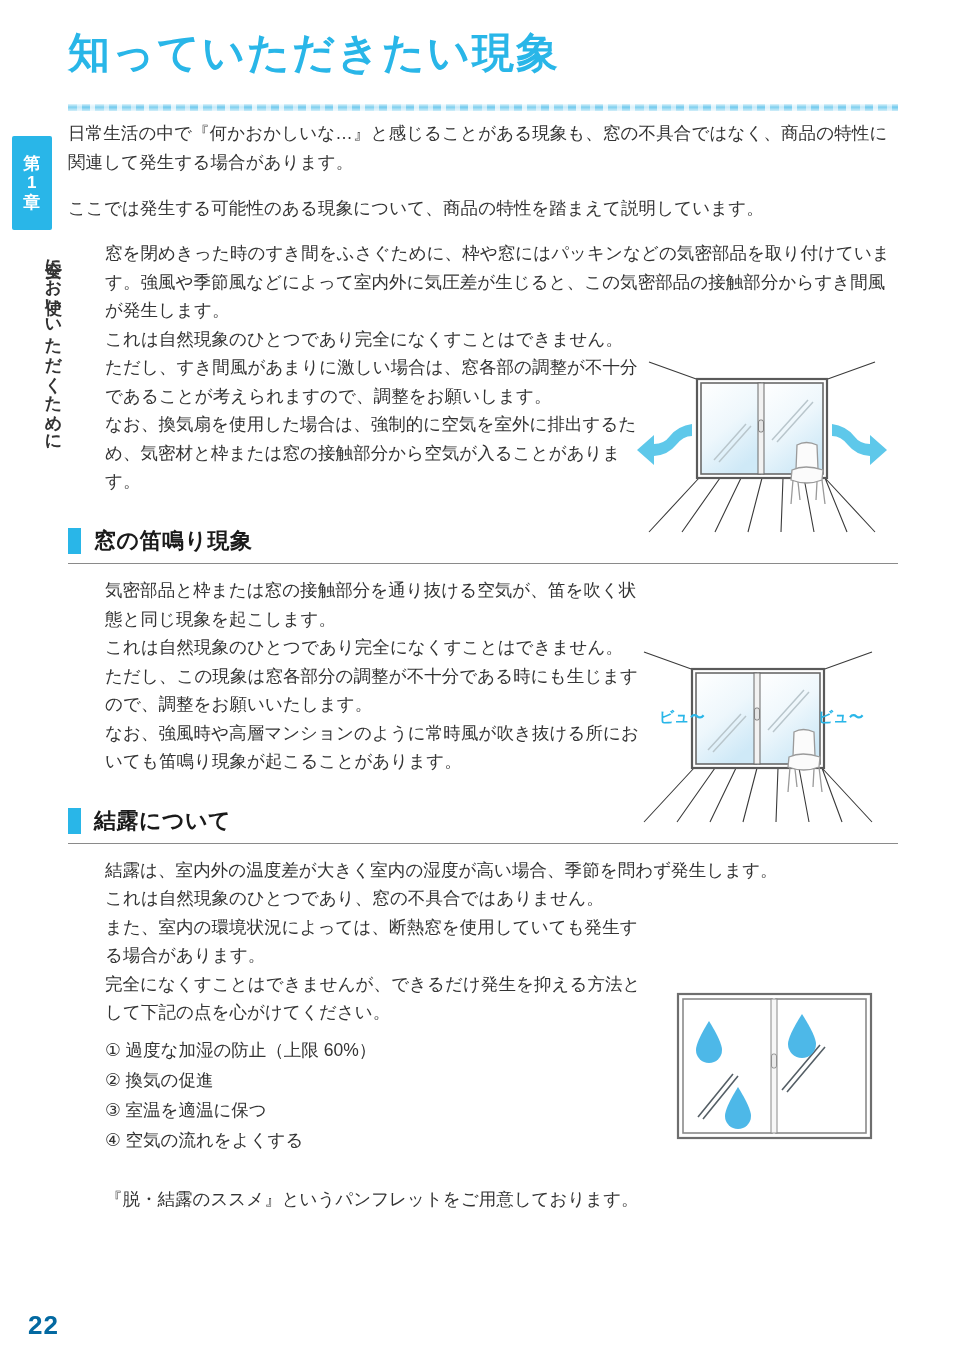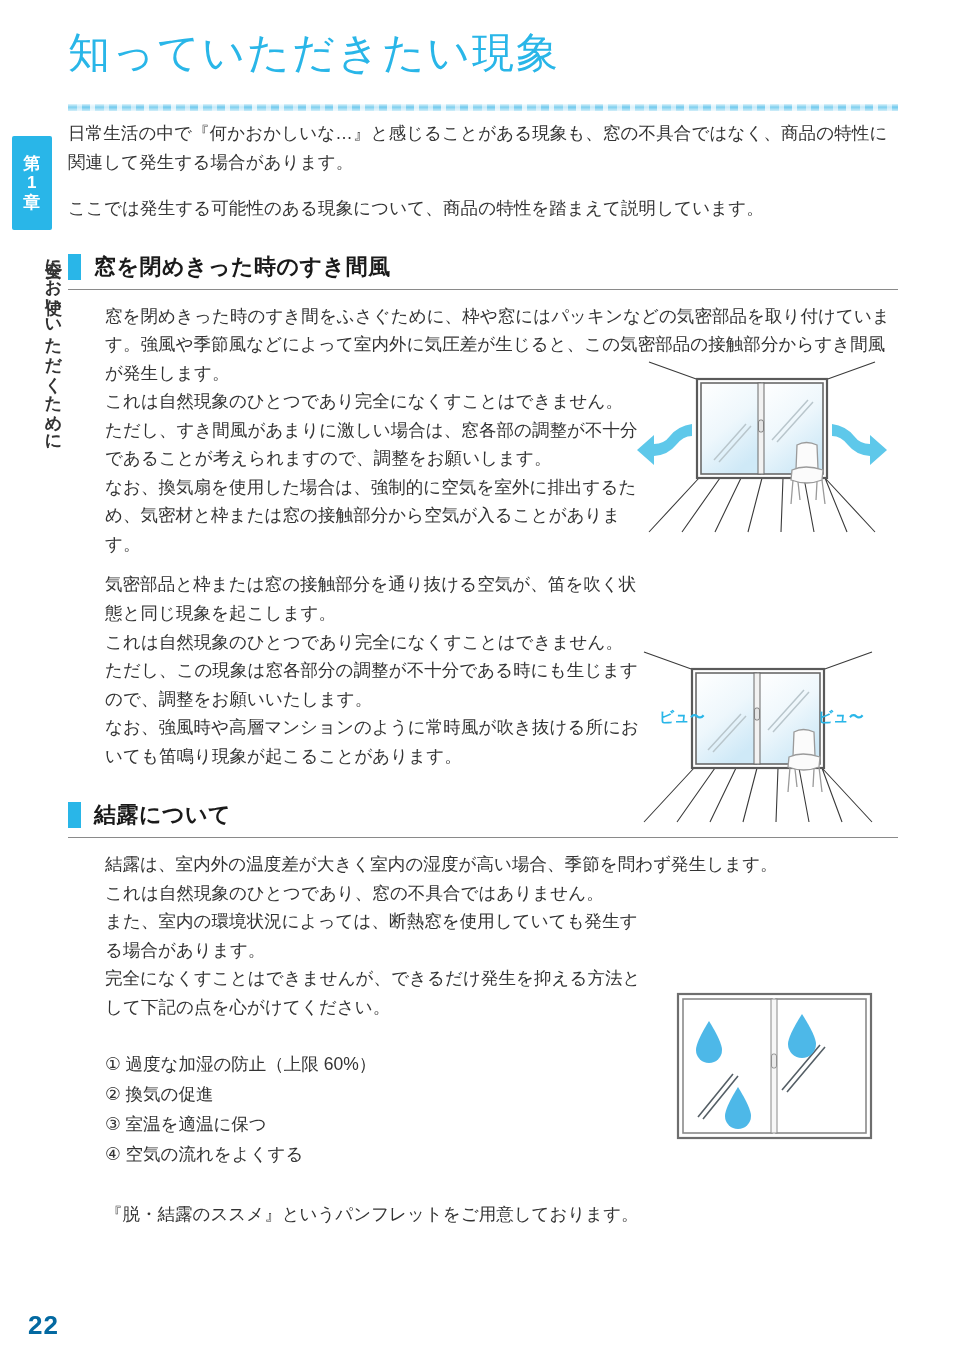--- a/index.html
+++ b/index.html
@@ -57,21 +57,21 @@
   #content {
     position: absolute;
     left: 68px;
     top: 0;
     width: 830px;
   }
 
   #page-title {
     margin-top: 30px;
     font-size: 42px;
-    font-weight: normal;
+    font-weight: bold;
     color: #29b6e8;
     letter-spacing: 2px;
     line-height: 1.1;
   }
 
   
   .title-rule {
     margin-top: 12px;
     height: 7px;
     width: 830px;
@@ -126,21 +126,21 @@
     margin: 0;
     font-size: 17.5px;
     line-height: 1.63;
     color: #333333;
     letter-spacing: 0.05px;
   }
   .text-wide { width: 790px; }
   .text-narrow { width: 545px; }
 
   .numbered-list {
-    margin-top: 28px;
+    margin-top: 8px;
     font-size: 17.5px;
     line-height: 1.72;
     color: #333333;
   }
   .numbered-list div { white-space: pre; }
 
   .closing {
     margin-top: 30px;
     font-size: 17.5px;
     line-height: 1.68;
@@ -179,31 +179,31 @@
 </div>
 
 <div id="content">
 
   <h1 id="page-title">知っていただきたい現象</h1>
   <div class="title-rule"></div>
 
   <p class="intro-para">日常生活の中で『何かおかしいな…』と感じることがある現象も、窓の不具合ではなく、商品の特性に関連して発生する場合があります。</p>
   <p class="intro-para second">ここでは発生する可能性のある現象について、商品の特性を踏まえて説明しています。</p>
 
-  <div class="section-heading">
-    <span class="bar"></span>
-    <span>窓を閉めきった時のすき間風</span>
-  </div>
   <div class="sec-body">
     <p class="text-wide">窓を閉めきった時のすき間をふさぐために、枠や窓にはパッキンなどの気密部品を取り付けています。強風や季節風などによって室内外に気圧差が生じると、この気密部品の接触部分からすき間風が発生します。</p>
     <p class="text-narrow" style="white-space: pre-line;">これは自然現象のひとつであり完全になくすことはできません。
 ただし、すき間風があまりに激しい場合は、窓各部の調整が不十分であることが考えられますので、調整をお願いします。
 なお、換気扇を使用した場合は、強制的に空気を室外に排出するため、気密材と枠または窓の接触部分から空気が入ることがあります。</p>
   </div>
 
+  <div class="section-heading">
+    <span class="bar"></span>
+    <span>窓の笛鳴り現象</span>
+  </div>
   <div class="sec-body">
     <p class="text-narrow" style="white-space: pre-line;">気密部品と枠または窓の接触部分を通り抜ける空気が、笛を吹く状態と同じ現象を起こします。
 これは自然現象のひとつであり完全になくすことはできません。
 ただし、この現象は窓各部分の調整が不十分である時にも生じますので、調整をお願いいたします。
 なお、強風時や高層マンションのように常時風が吹き抜ける所においても笛鳴り現象が起こることがあります。</p>
   </div>
 
   <div class="section-heading">
     <span class="bar"></span>
     <span>結露について</span>

